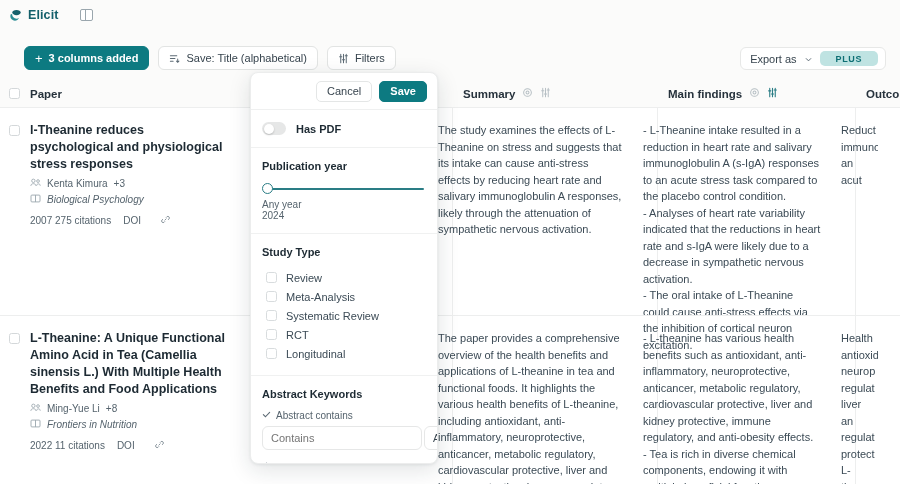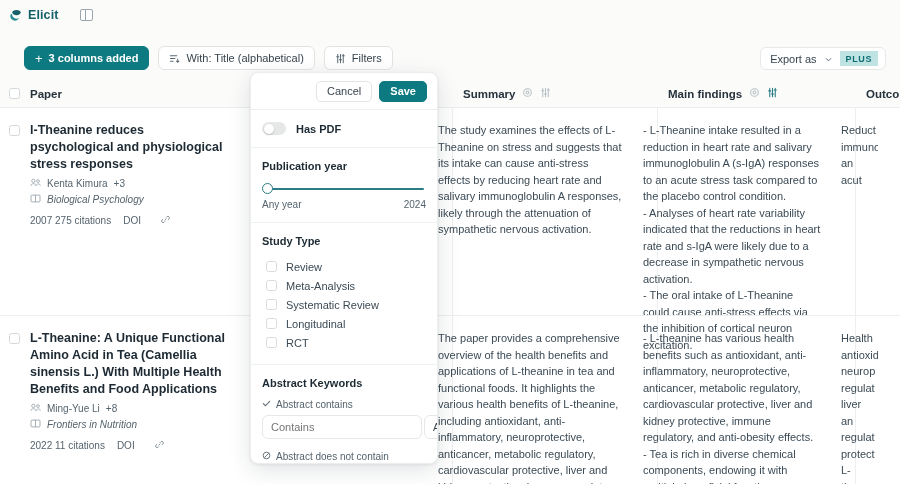--- a/index.html
+++ b/index.html
@@ -50,21 +50,21 @@
   .btn svg { display: block; }
 
   .export-group {
     position: absolute; top: 47px; right: 14px; height: 23px;
     display: flex; align-items: center; gap: 7px; background: #fff;
     border: 1px solid #e7e8e7; border-radius: 6px; padding: 0 7px 0 9px; text-align: center;
   }
   .export-label { font-size: 11px; color: #37444e; }
   .plus-badge {
     background: #bfe3e2; color: #0d6f74; font-size: 9px; font-weight: 700;
-    letter-spacing: .6px; border-radius: 0; padding: 3px 6px 2px;
+    letter-spacing: .6px; border-radius: 5px; padding: 3px 16px 2px;
   }
 
   
   .table { position: absolute; top: 80px; left: 0; width: 900px; height: 404px; background: #fff; }
   .thead {
     position: absolute; top: 0; left: 0; width: 900px; height: 28px;
     background: #fbfbfa; border-bottom: 1px solid #edeeee;
     display: flex; align-items: center;
   }
   .th {
@@ -128,21 +128,21 @@
   .toggle-label { font-size: 11px; font-weight: 600; color: #1d2a33; }
 
   .slider-wrap { position: relative; height: 14px; margin-top: 2px; }
   .slider-track {
     position: absolute; top: 6px; left: 2px; right: 2px; height: 2px; background: #2a7d85; border-radius: 2px;
   }
   .slider-knob {
     position: absolute; left: 0; top: 1px; width: 11px; height: 11px; border-radius: 50%;
     background: #fff; border: 1.6px solid #2a7d85;
   }
-  .slider-scale { display: flex; justify-content: space-between; font-size: 10px; color: #55636d; margin-top: 3px; }
+  .slider-scale { display: flex; font-size: 10px; color: #55636d; margin-top: 3px; flex-direction: column; }
 
   .check-row { display: flex; align-items: center; gap: 9px; padding: 3.5px 0 3.5px 4px; }
   .check-box { width: 11px; height: 11px; border: 1.3px solid #d8dcde; border-radius: 2.5px; background: #fff; flex: none; }
   .check-text { font-size: 11px; color: #3b4a55; }
 
   .kw-label { display: flex; align-items: center; gap: 5px; font-size: 10px; color: #55636d; margin-bottom: 5px; }
   .kw-row { display: flex; gap: 2px; align-items: flex-end; }
   .kw-input {
     flex: 1; height: 24px; border: 1px solid #e6e7e7; border-radius: 6px; background: #fff;
     font-size: 11px; color: #8b979f; padding: 0 8px; display: flex; align-items: center;
@@ -179,21 +179,21 @@
       <span class="plus">+</span>
       <span>3 columns added</span>
     </div>
     <div class="btn">
       <span class="ico">
         <svg width="11" height="11" viewBox="0 0 12 12" fill="none" stroke="#5d6b75" stroke-width="1.1" stroke-linecap="round">
           <path d="M1.5 3h7M1.5 6h5M1.5 9h3"></path>
             <path d="M9.5 6.5v3.5M8.2 8.8l1.3 1.3 1.3-1.3"></path>
         </svg>
       </span>
-      <span>With: Title (alphabetical)</span>
+      <span>Save: Title (alphabetical)</span>
     </div>
     <div class="btn">
       <span class="ico">
         <svg width="11" height="11" viewBox="0 0 12 12" fill="none" stroke="#5d6b75" stroke-width="1.1" stroke-linecap="round">
           <path d="M3 1.5v9M6 1.5v9M9 1.5v9"></path>
             <path d="M1.8 4h2.4M4.8 7.4h2.4M7.8 3h2.4"></path>
         </svg>
       </span>
       <span>Filters</span>
     </div>
@@ -416,25 +416,25 @@
       <div class="check-row">
         <span class="check-box"></span>
         <span class="check-text">Meta-Analysis</span>
       </div>
       <div class="check-row">
         <span class="check-box"></span>
         <span class="check-text">Systematic Review</span>
       </div>
       <div class="check-row">
         <span class="check-box"></span>
-        <span class="check-text">Longitudinal</span>
+        <span class="check-text">RCT</span>
       </div>
       <div class="check-row">
         <span class="check-box"></span>
-        <span class="check-text">RCT</span>
+        <span class="check-text">Longitudinal</span>
       </div>
     </div>
 
     <div class="pop-sec">
       <div class="pop-label">Abstract Keywords</div>
 
       <div class="kw-block">
         <div class="kw-label">
           <span class="ico">
             <svg width="9" height="9" viewBox="0 0 10 10" fill="none" stroke="#5d6b75" stroke-width="1.2" stroke-linecap="round">

